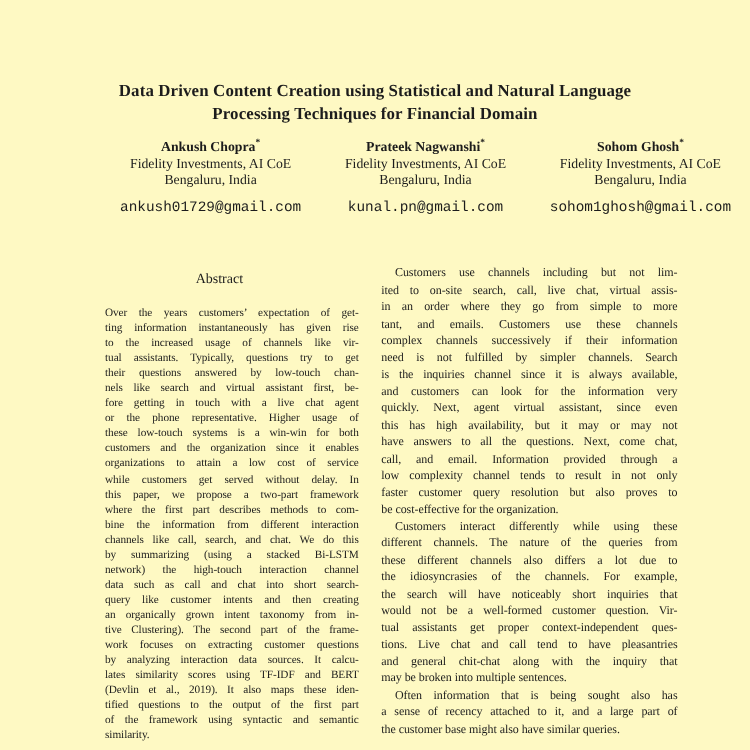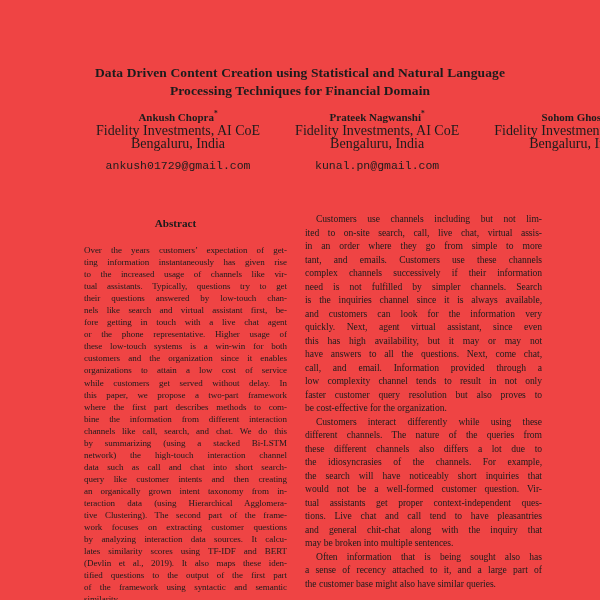--- a/index.html
+++ b/index.html
@@ -1,36 +1,36 @@
 <!DOCTYPE html>
 <html><head>
 <meta charset="utf-8">
 <style>
   html,body{margin:0;padding:0;}
   body{
     width:600px;height:600px;overflow:hidden;background:#ffffff;
     font-family:"Liberation Serif","DejaVu Serif",serif;color:#1c1c1c;
   }
-  .page{position:relative;width:600px;height:600px;background:#ef4444;}
+  .page{position:relative;width:600px;height:600px;background:#fef9c3;}
   .title{
     position:absolute;left:0;right:0;top:55px;text-align:center;
     font-weight:bold;font-size:13.5px;line-height:17.5px;letter-spacing:0.1px;
   }
   .authors{position:absolute;left:61px;top:107px;width:480px;display:flex;}
   .author{flex:1;text-align:center;margin-left:35px;}
   .a-name{font-weight:bold;font-size:11px;line-height:14px;white-space:nowrap;}
   .a-name sup{font-size:7.5px;}
-  .a-aff,.a-loc{font-size:14px;line-height:13px;white-space:nowrap;}
+  .a-aff,.a-loc{font-size:11px;line-height:13px;white-space:nowrap;}
   .a-email{
     font-family:"Liberation Mono","DejaVu Sans Mono",monospace;
     font-size:11.5px;line-height:13px;margin-top:9px;white-space:nowrap;
   }
   .cols{position:absolute;left:63px;top:212px;width:477px;}
   .abs-col{position:absolute;left:0;top:0;width:225px;}
-  .abs-head{margin:5px 21px 0 21px;text-align:center;font-weight:bold;font-size:11.2px;line-height:13px;}
+  .abs-head{margin:5px 21px 0 21px;text-align:center;font-weight:normal;font-size:11.2px;line-height:13px;}
   .abs-body{margin:14px 1px 0 21px;font-size:9px;line-height:12.05px;}
   .right-col{position:absolute;left:242px;top:0;width:237px;font-size:9.6px;line-height:13.5px;}
   .jl{text-align:justify;text-align-last:justify;letter-spacing:-0.05px;}
   .jl.end{text-align-last:left;}
   .jl.ind{padding-left:11px;font-family:Liberation Serif, serif;}
 </style>
 </head>
 <body>
 
 <div class="page">
@@ -48,20 +48,21 @@
       <div class="author">
         <div class="a-name">Prateek Nagwanshi<sup>*</sup></div>
         <div class="a-aff">Fidelity Investments, AI CoE</div>
         <div class="a-loc">Bengaluru, India</div>
         <div class="a-email">kunal.pn@gmail.com</div>
       </div>
       <div class="author">
         <div class="a-name">Sohom Ghosh<sup>*</sup></div>
         <div class="a-aff">Fidelity Investments, AI CoE</div>
         <div class="a-loc">Bengaluru, India</div>
+        <div class="a-email">sohom1ghosh@gmail.com</div>
       </div>
     </div>
   <div class="cols">
     <div class="abs-col">
       <div class="abs-head">Abstract</div>
       <div class="abs-body" id="abstract-body">
           <div class="jl">Over the years customers’ expectation of get-</div>
           <div class="jl">ting information instantaneously has given rise</div>
           <div class="jl">to the increased usage of channels like vir-</div>
           <div class="jl">tual assistants. Typically, questions try to get</div>
@@ -75,21 +76,20 @@
           <div class="jl">while customers get served without delay. In</div>
           <div class="jl">this paper, we propose a two-part framework</div>
           <div class="jl">where the first part describes methods to com-</div>
           <div class="jl">bine the information from different interaction</div>
           <div class="jl">channels like call, search, and chat. We do this</div>
           <div class="jl">by summarizing (using a stacked Bi-LSTM</div>
           <div class="jl">network) the high-touch interaction channel</div>
           <div class="jl">data such as call and chat into short search-</div>
           <div class="jl">query like customer intents and then creating</div>
           <div class="jl">an organically grown intent taxonomy from in-</div>
-          <div class="jl">teraction data (using Hierarchical Agglomera-</div>
           <div class="jl">tive Clustering). The second part of the frame-</div>
           <div class="jl">work focuses on extracting customer questions</div>
           <div class="jl">by analyzing interaction data sources. It calcu-</div>
           <div class="jl">lates similarity scores using TF-IDF and BERT</div>
           <div class="jl">(Devlin et al., 2019). It also maps these iden-</div>
           <div class="jl">tified questions to the output of the first part</div>
           <div class="jl">of the framework using syntactic and semantic</div>
           <div class="jl end">similarity.</div>
         </div>
     </div>

